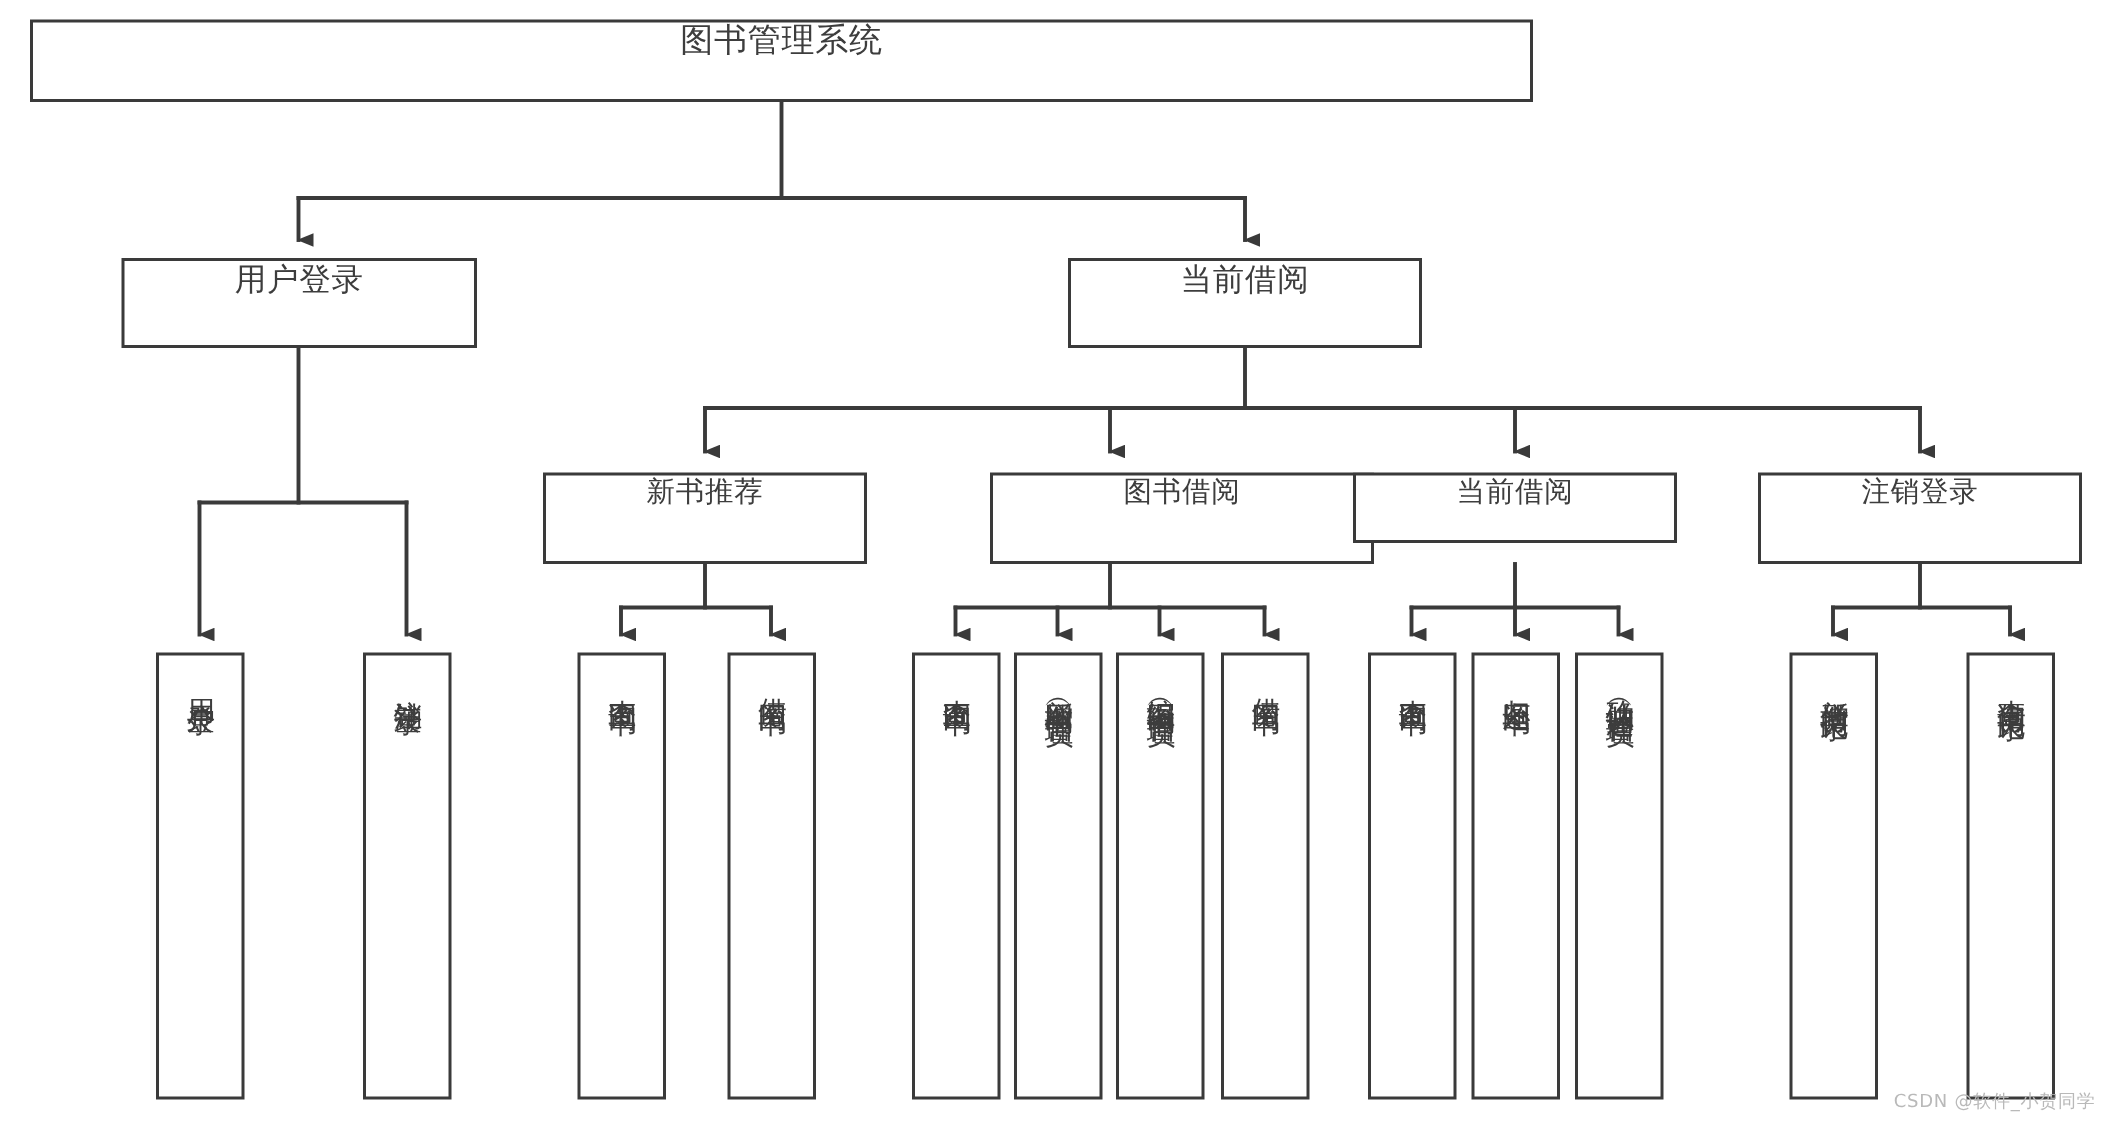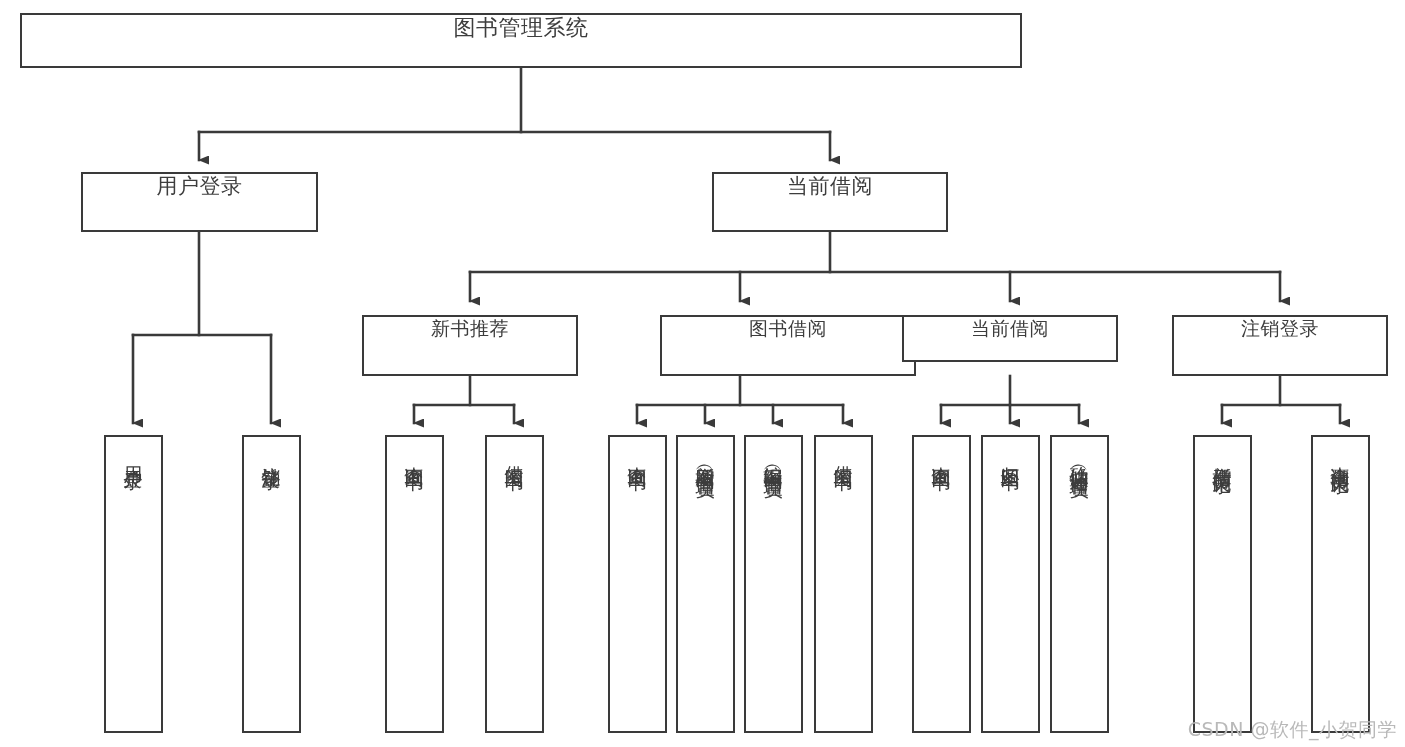--- a/index.html
+++ b/index.html
@@ -57,21 +57,21 @@
     font-size: 19px;
     line-height: 1.22;
     letter-spacing: 2px;
     white-space: normal;
     max-height: 268px;
   }
   #watermark {
     position: absolute;
     right: 8px;
     bottom: 4px;
-    font-size: 19px;
+    font-size: 12px;
     color: #b9b9b9;
     letter-spacing: 0.5px;
     z-index: 6;
     white-space: nowrap;
     pointer-events: none;
   }
 </style>
 </head>
 <body>
 

